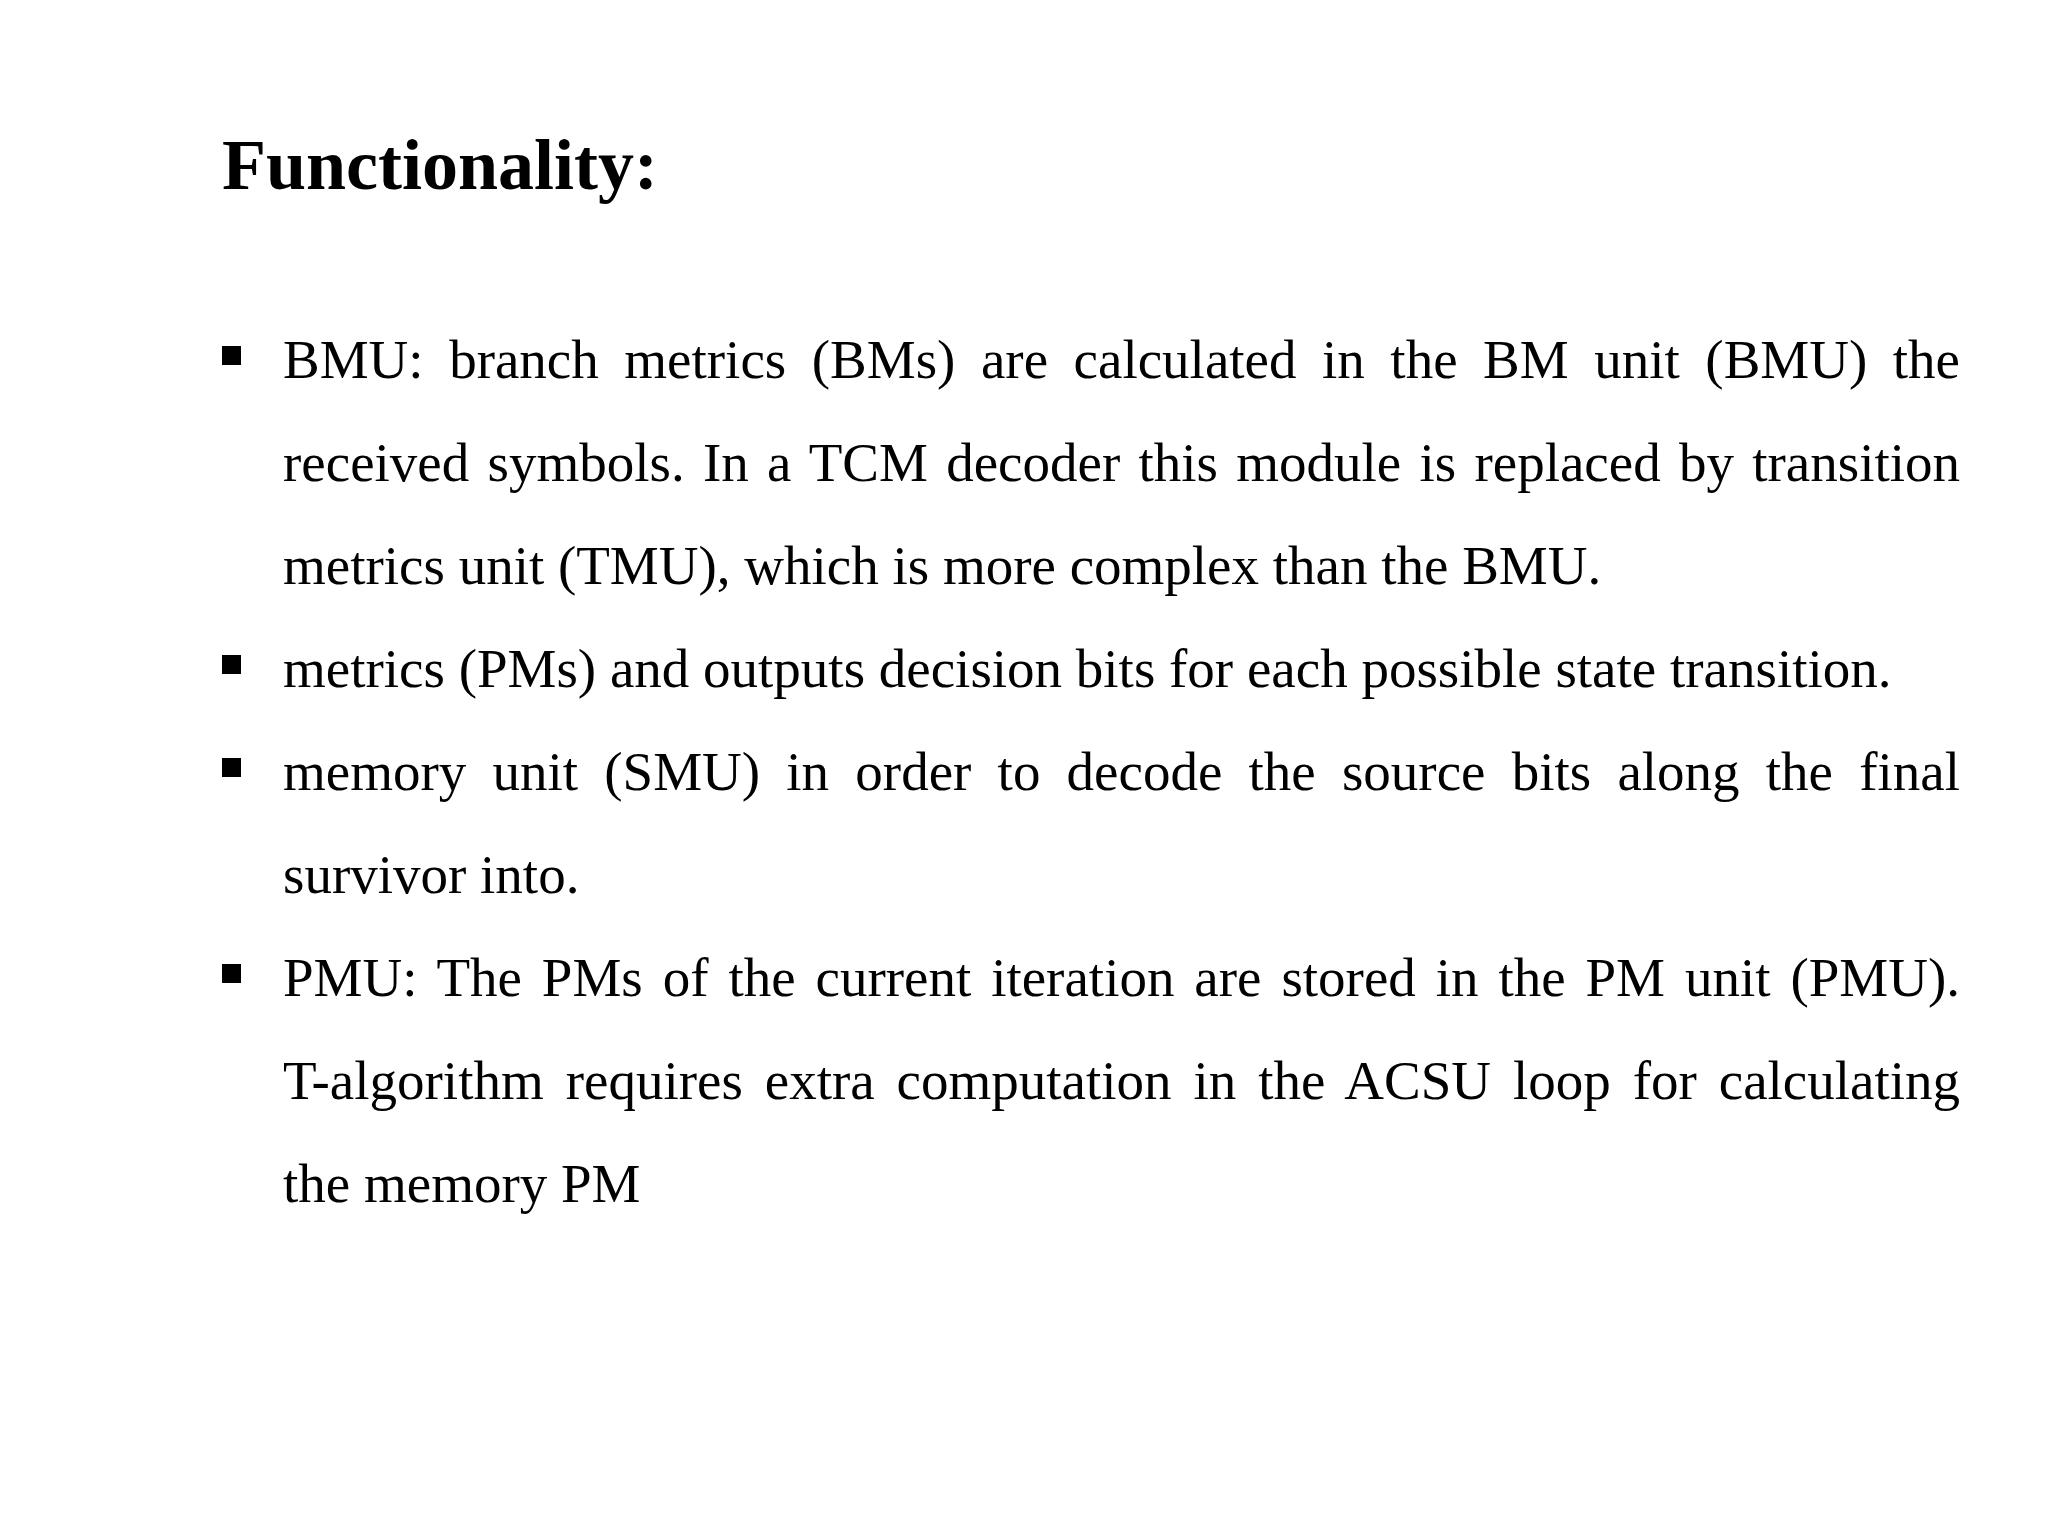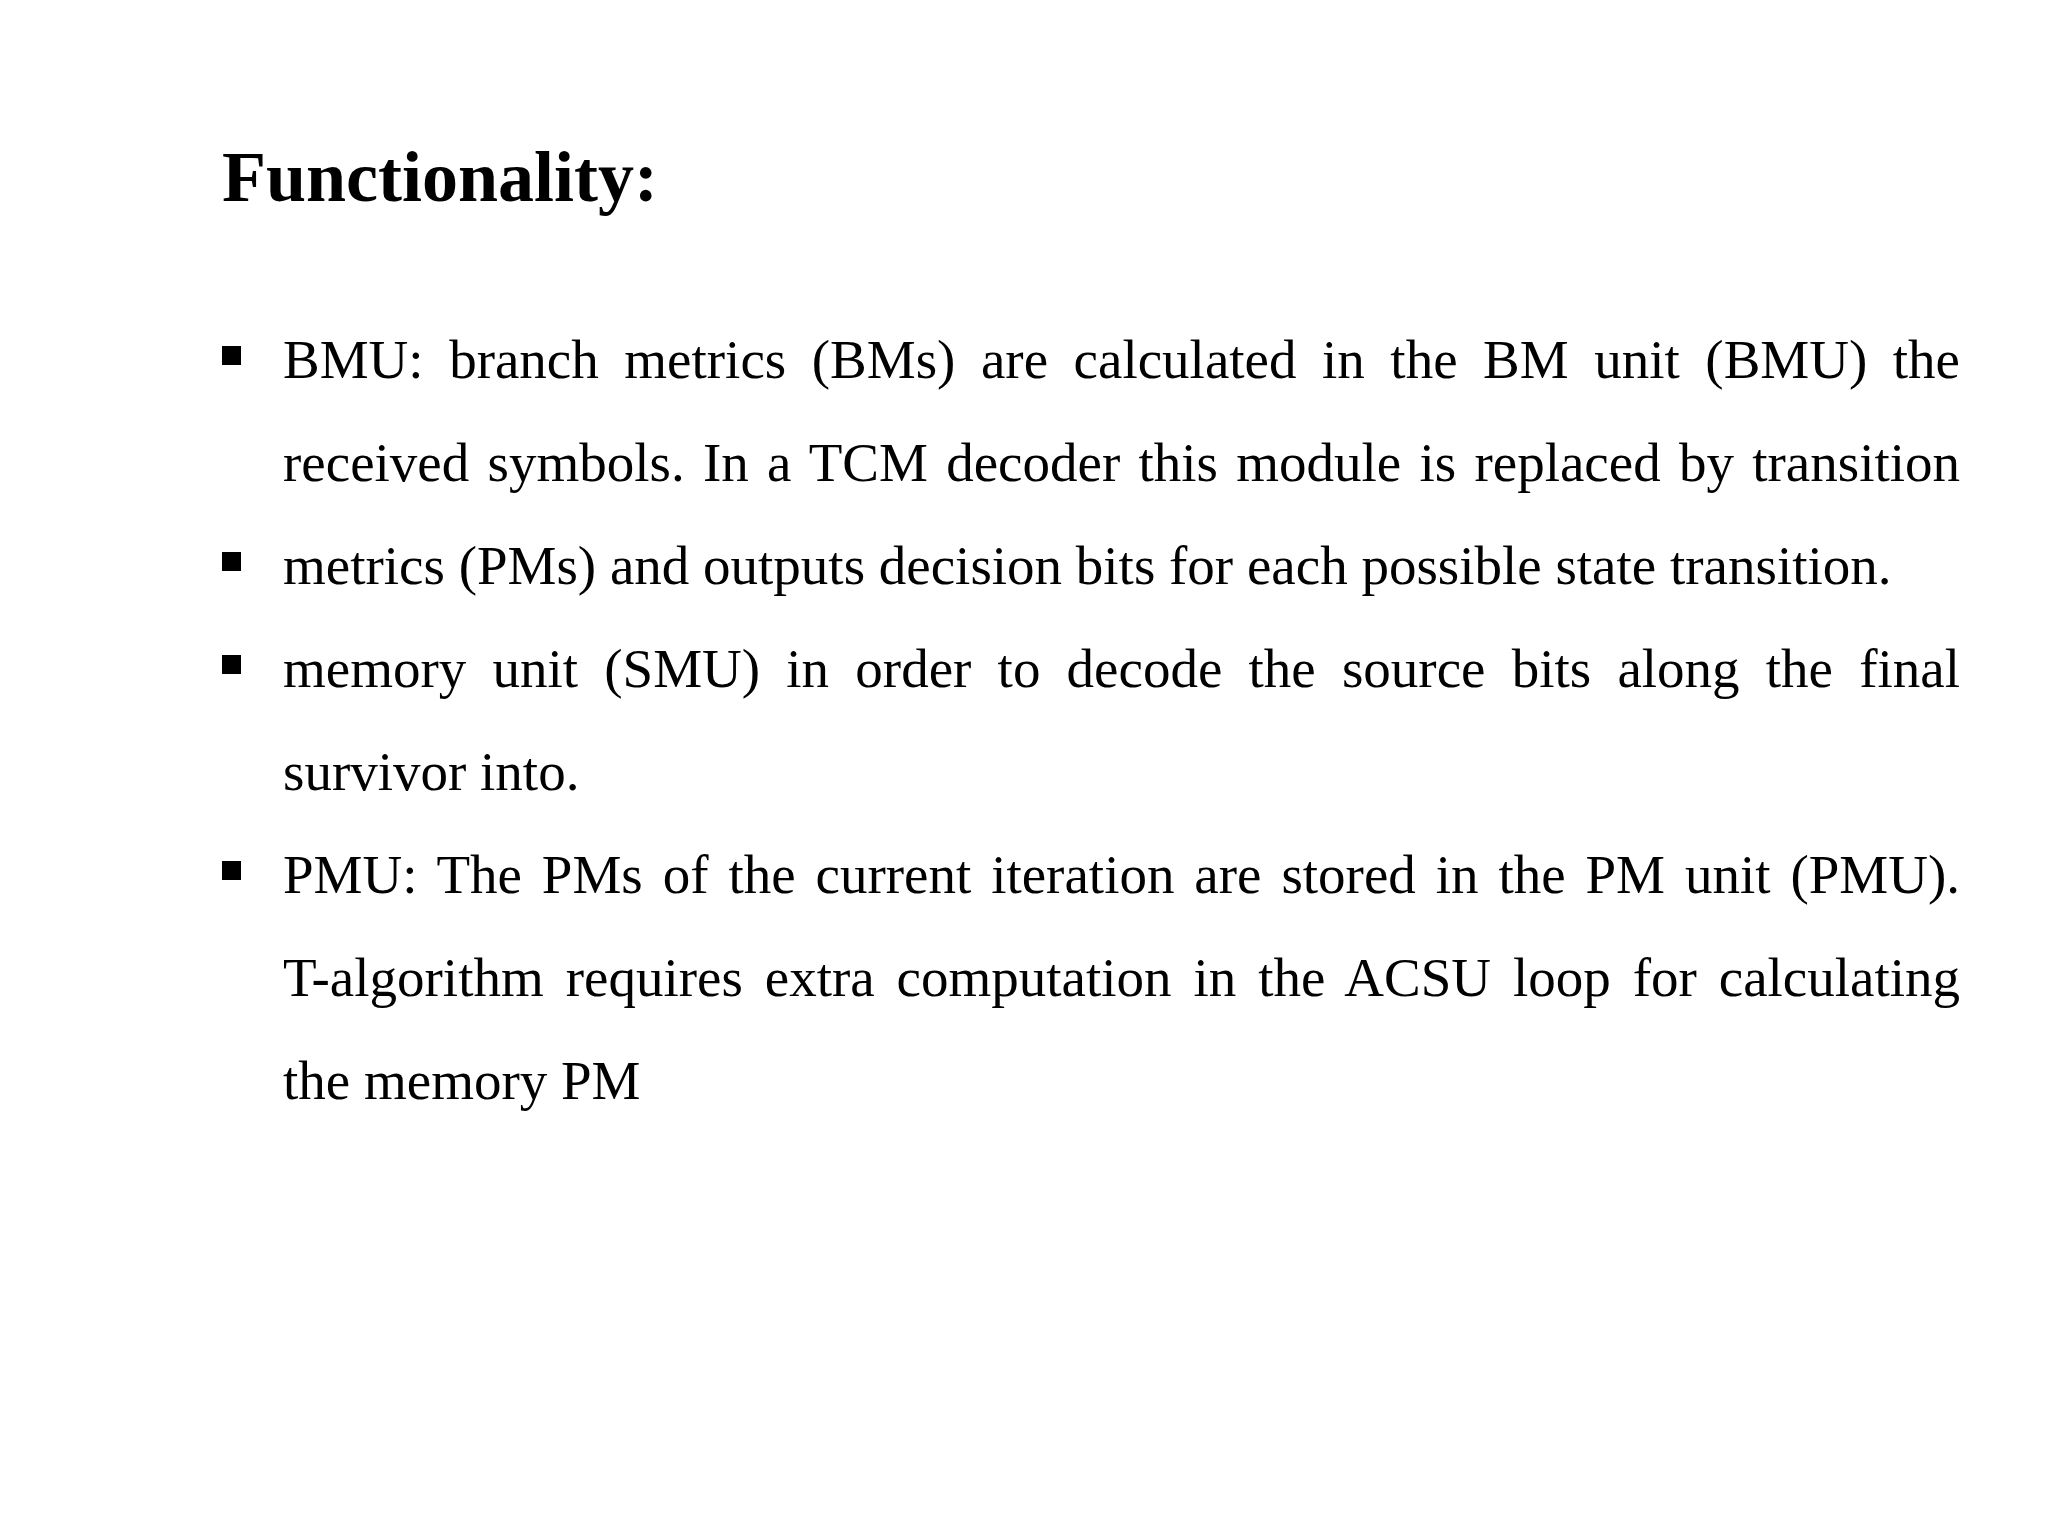--- a/index.html
+++ b/index.html
@@ -12,21 +12,21 @@
     width: 2048px;
     height: 1536px;
     background: #ffffff;
     color: #000000;
     font-family: "Liberation Serif", "DejaVu Serif", serif;
     overflow: hidden;
   }
   .slide-title {
     position: absolute;
     left: 222px;
-    top: 141px;
+    top: 129px;
     margin: 0;
     font-size: 72px;
     line-height: 1;
     font-weight: bold;
     color: #000000;
     white-space: nowrap;
   }
   .bullet-list {
     position: absolute;
     left: 283px;
@@ -62,20 +62,21 @@
 <div class="slide">
 
   <h1 class="slide-title">Functionality:</h1>
 
   <div class="bullet-list">
 
     <div class="bullet-item">
       <span class="bullet-marker"></span>
       <div class="text-line">BMU: branch metrics (BMs) are calculated in the BM unit (BMU) the</div>
       <div class="text-line">received symbols. In a TCM decoder this module is replaced by transition</div>
+      <div class="text-line last">metrics unit (TMU), which is more complex than the BMU.</div>
     </div>
 
     <div class="bullet-item">
       <span class="bullet-marker"></span>
       <div class="text-line last">metrics (PMs) and outputs decision bits for each possible state transition.</div>
     </div>
 
     <div class="bullet-item">
       <span class="bullet-marker"></span>
       <div class="text-line">memory unit (SMU) in order to decode the source bits along the final</div>

